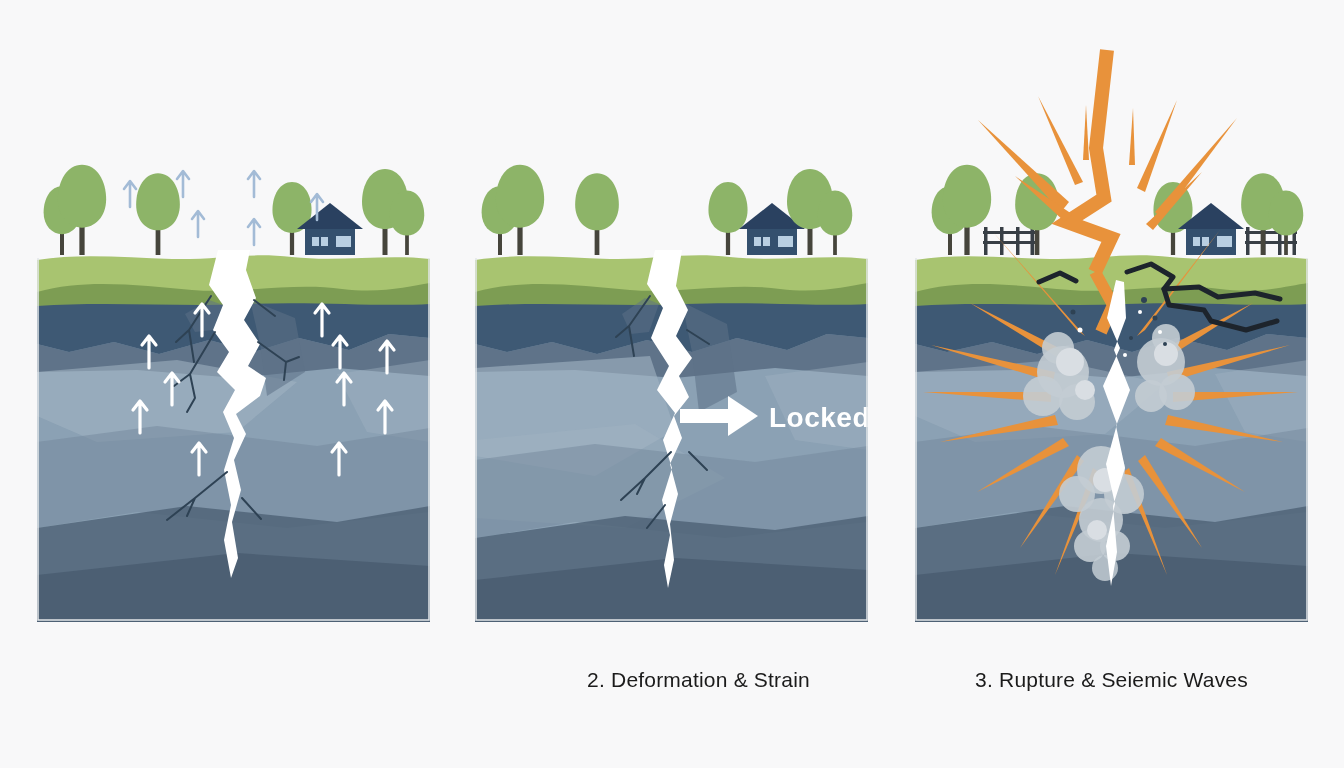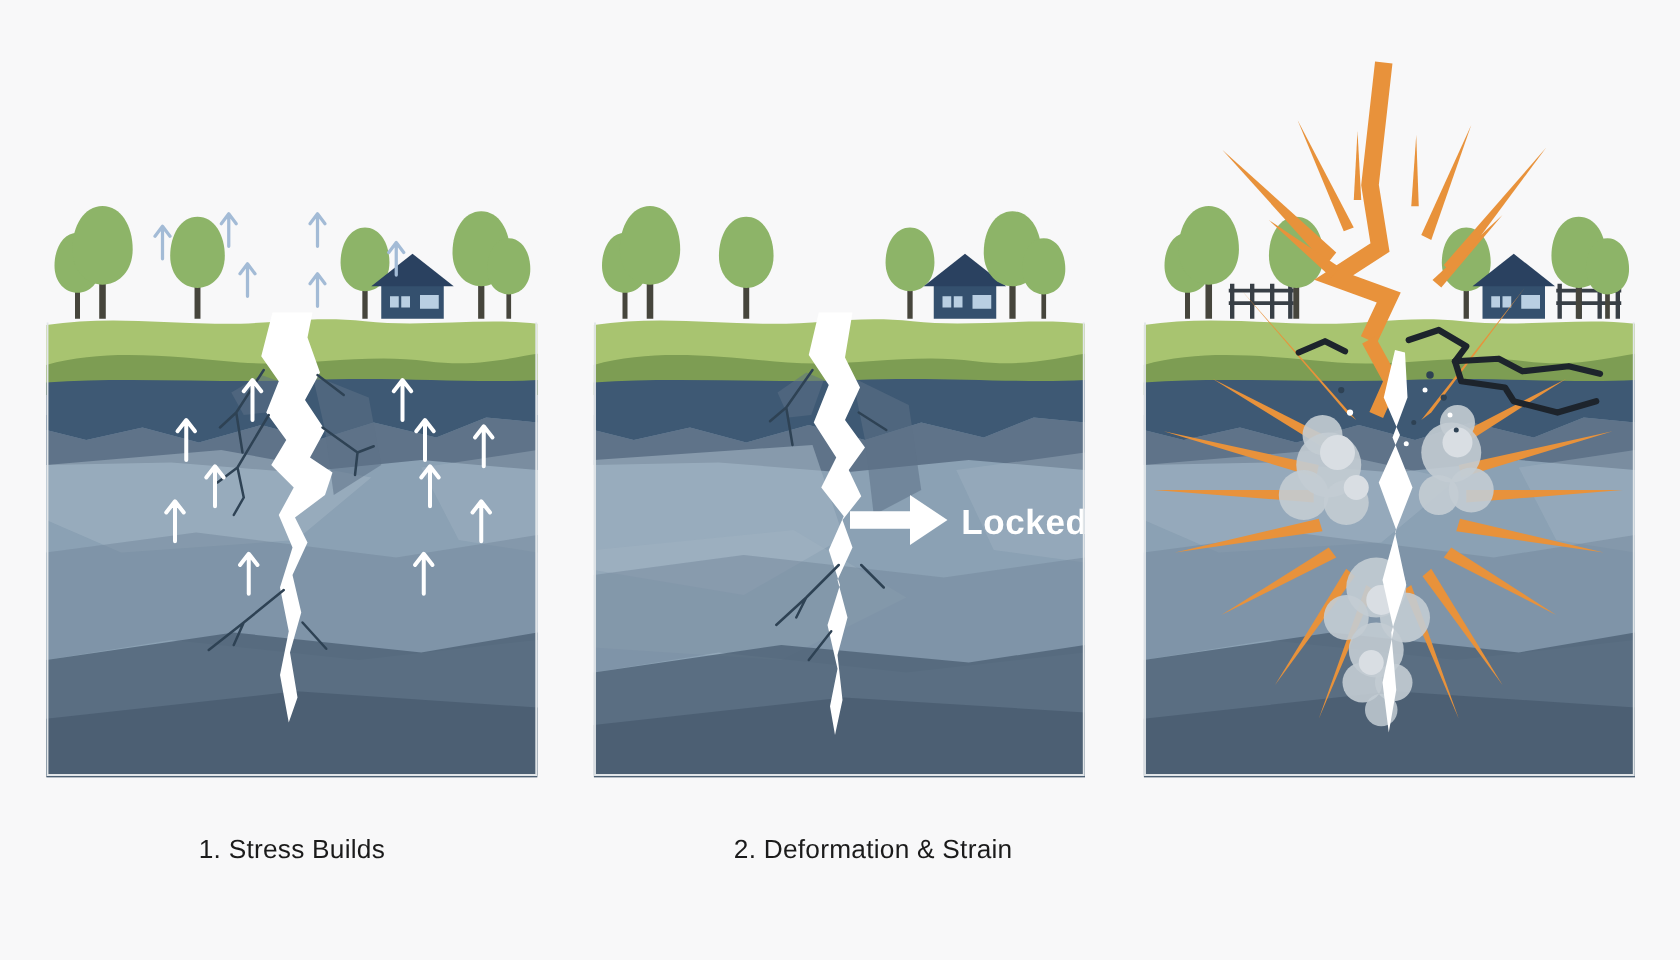--- a/index.html
+++ b/index.html
@@ -291,16 +291,16 @@
       </g>
       <g>
         <path class="s-black" d="M212,272 L236,264 L258,277 L249,289 L284,287 L303,297 L340,293 L365,299"></path>
         <path class="s-black" d="M249,289 L254,305 L289,310 L296,321 L331,330 L362,321"></path>
         <path class="s-black" d="M124,282 L145,273 L161,281"></path>
       </g>
       <path class="s-edge" d="M1,258 L1,620 L392,620 L392,258"></path>
     </svg>
   </section>
 
-  <div class="caption" style="left:37px">1. Stress Builds</div>
   <div class="caption" style="left:502px">2. Deformation &amp; Strain</div>
+  <div class="caption" style="left:915px">3. Rupture &amp; Seiemic Waves</div>
 
 </div>
 
 </body></html>

